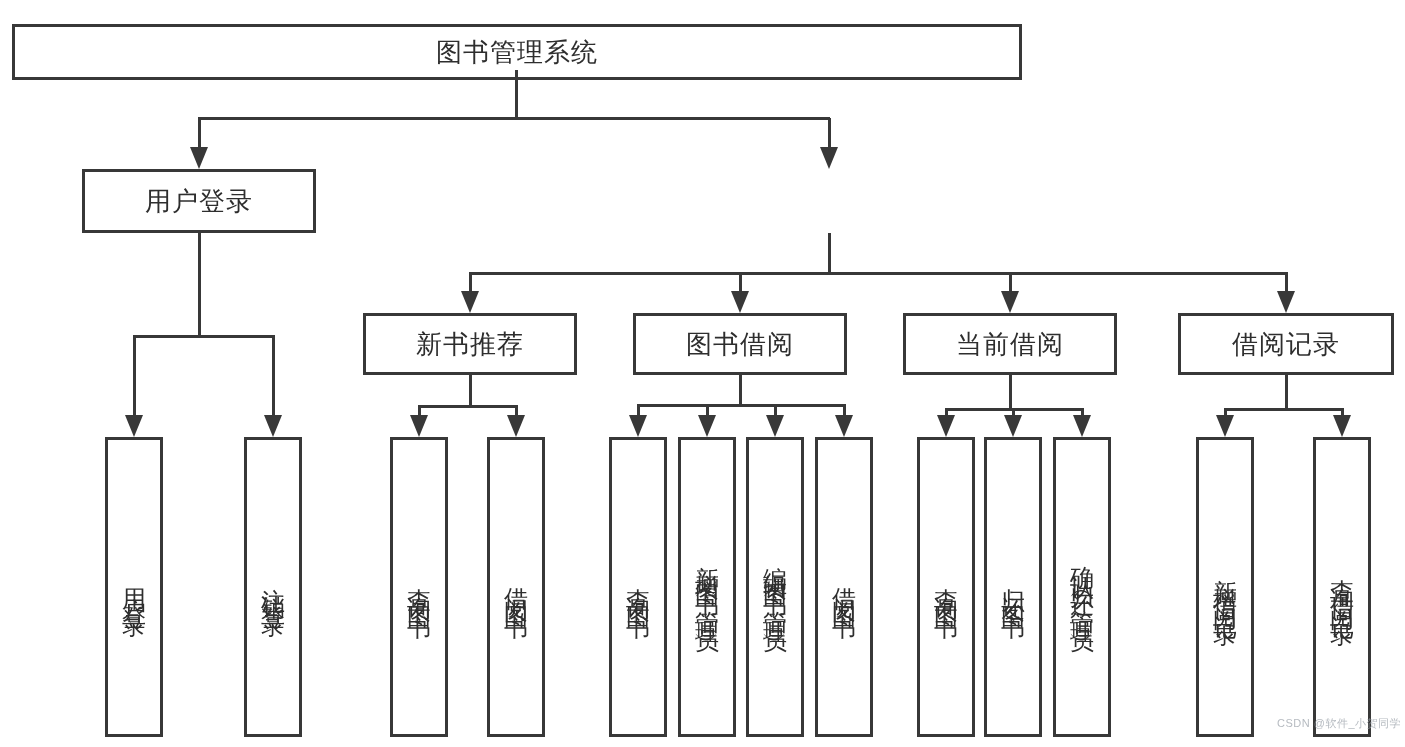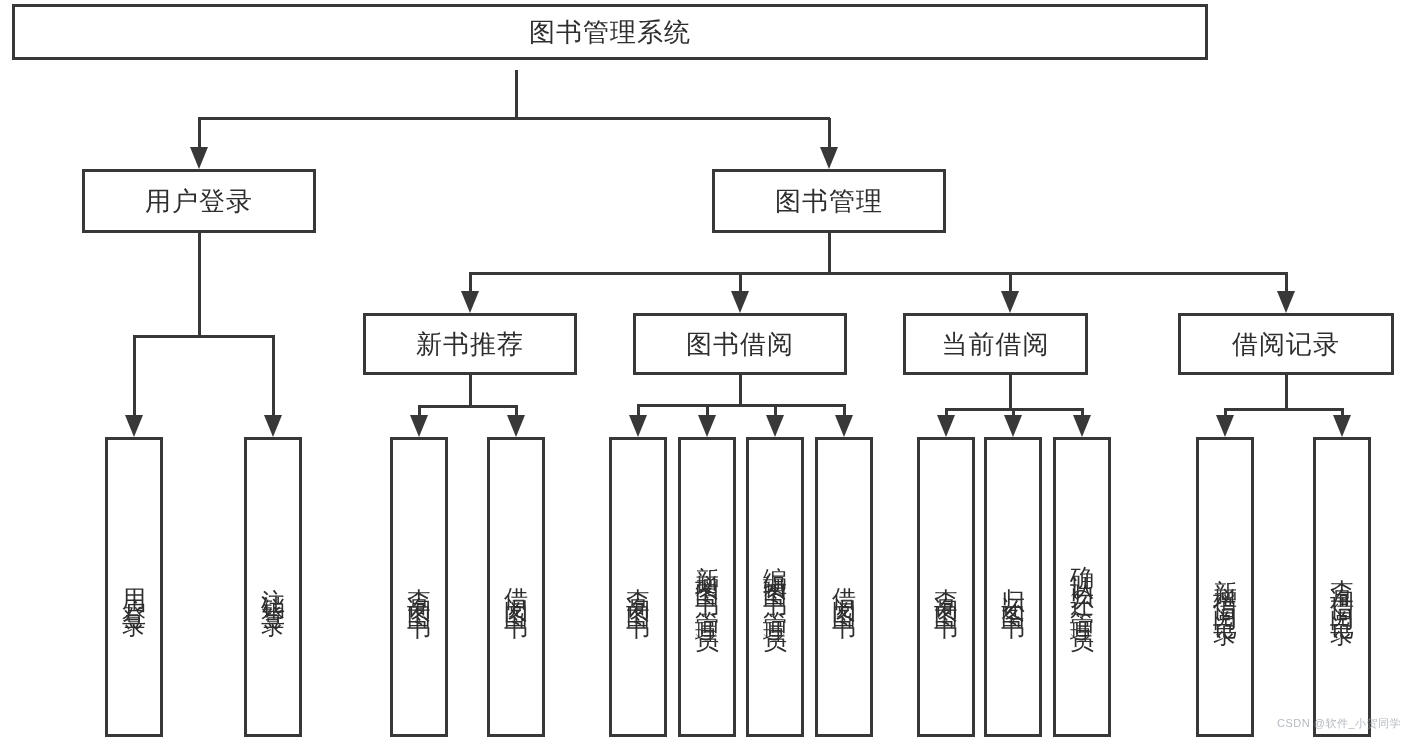--- a/index.html
+++ b/index.html
@@ -28,28 +28,27 @@
   .watermark{
     position:absolute;top:716px;right:4px;z-index:5;
     font-size:11px;letter-spacing:.5px;color:var(--wm,rgba(150,156,165,.7));
   }
 </style>
 </head>
 <body>
 
 <div class="canvas">
 
-  <div class="box hbox" style="left:12px;top:4px;width:1196px;height:56px">图书管理系统</div>
+  <div class="box hbox" style="left:12px;top:24px;width:1010px;height:56px">图书管理系统</div>
 
   <div class="box hbox" style="left:82px;top:169px;width:234px;height:64px">用户登录</div>
-  <div class="box hbox" style="left:712px;top:169px;width:234px;height:64px">图书管理</div>
 
   <div class="box hbox" style="left:363px;top:313px;width:214px;height:62px">新书推荐</div>
   <div class="box hbox" style="left:633px;top:313px;width:214px;height:62px">图书借阅</div>
-  <div class="box hbox" style="left:903px;top:313px;width:185px;height:62px">当前借阅</div>
+  <div class="box hbox" style="left:903px;top:313px;width:214px;height:62px">当前借阅</div>
   <div class="box hbox" style="left:1178px;top:313px;width:216px;height:62px">借阅记录</div>
 
   <div class="box vbox" style="left:105px">用户登录</div>
   <div class="box vbox" style="left:244px">注销登录</div>
   <div class="box vbox" style="left:390px">查询图书</div>
   <div class="box vbox" style="left:487px">借阅图书</div>
   <div class="box vbox" style="left:609px">查询图书</div>
   <div class="box vbox" style="left:678px">新增图书（管理员）</div>
   <div class="box vbox" style="left:746px">编辑图书（管理员）</div>
   <div class="box vbox" style="left:815px">借阅图书</div>

